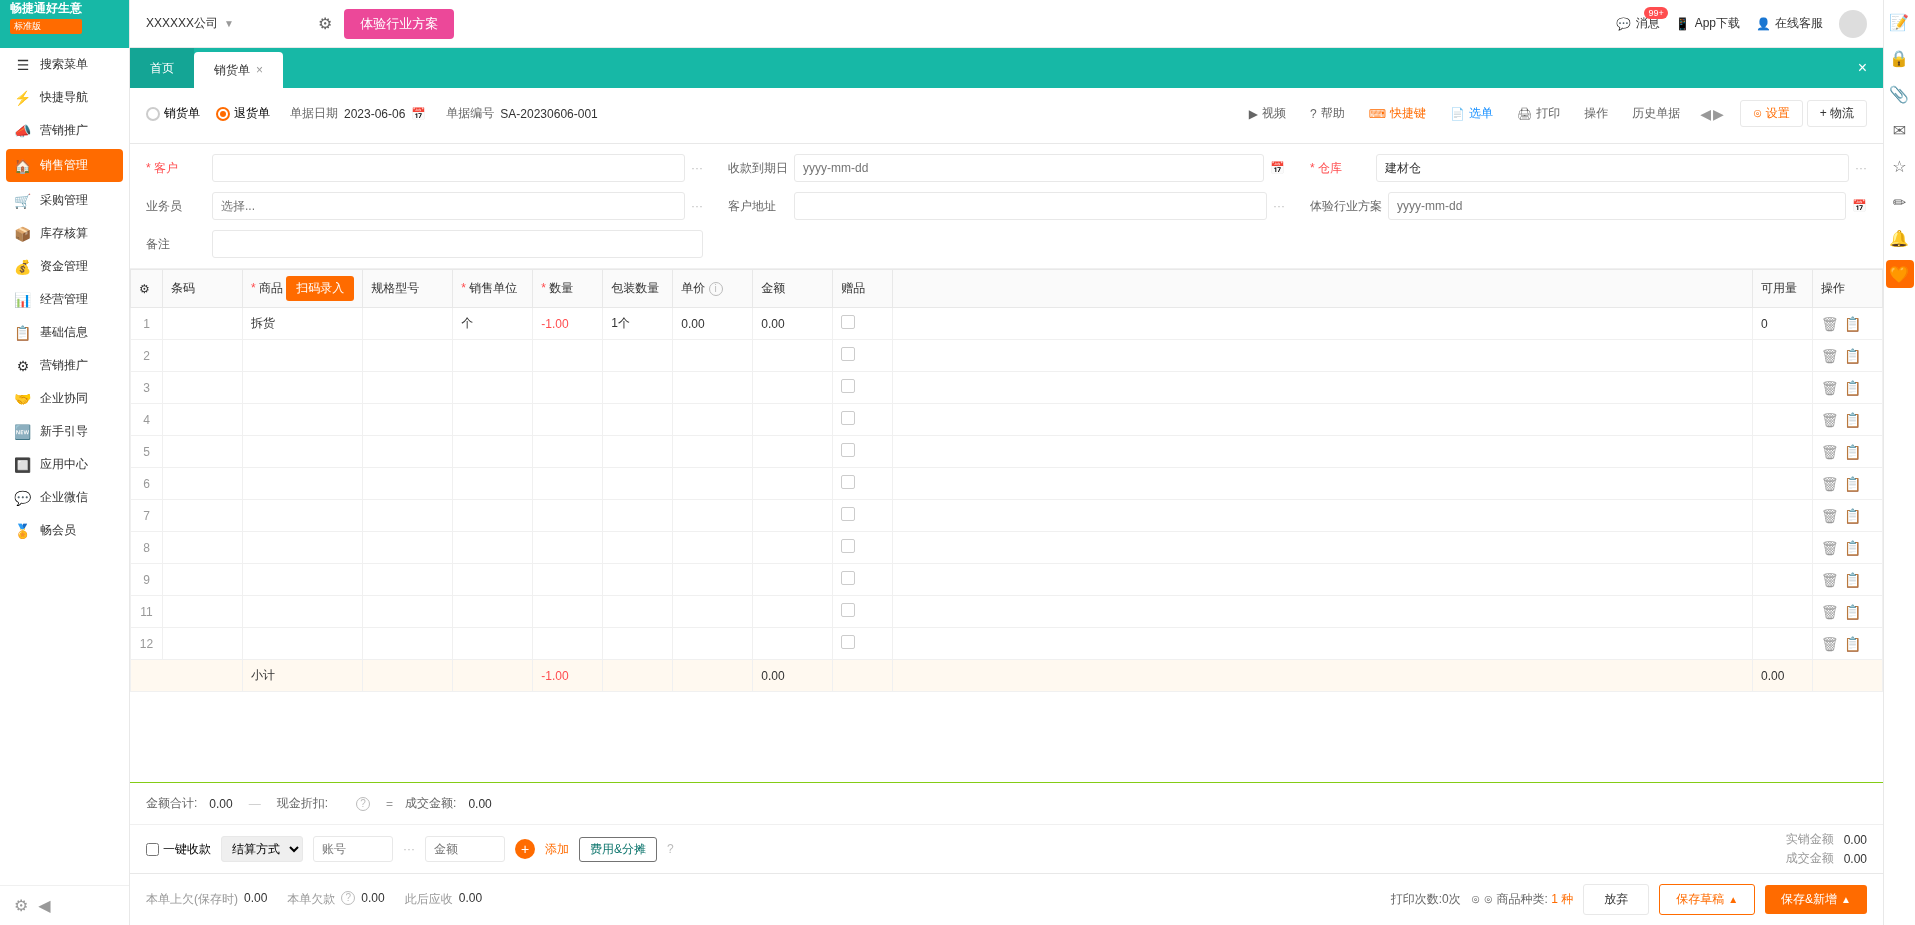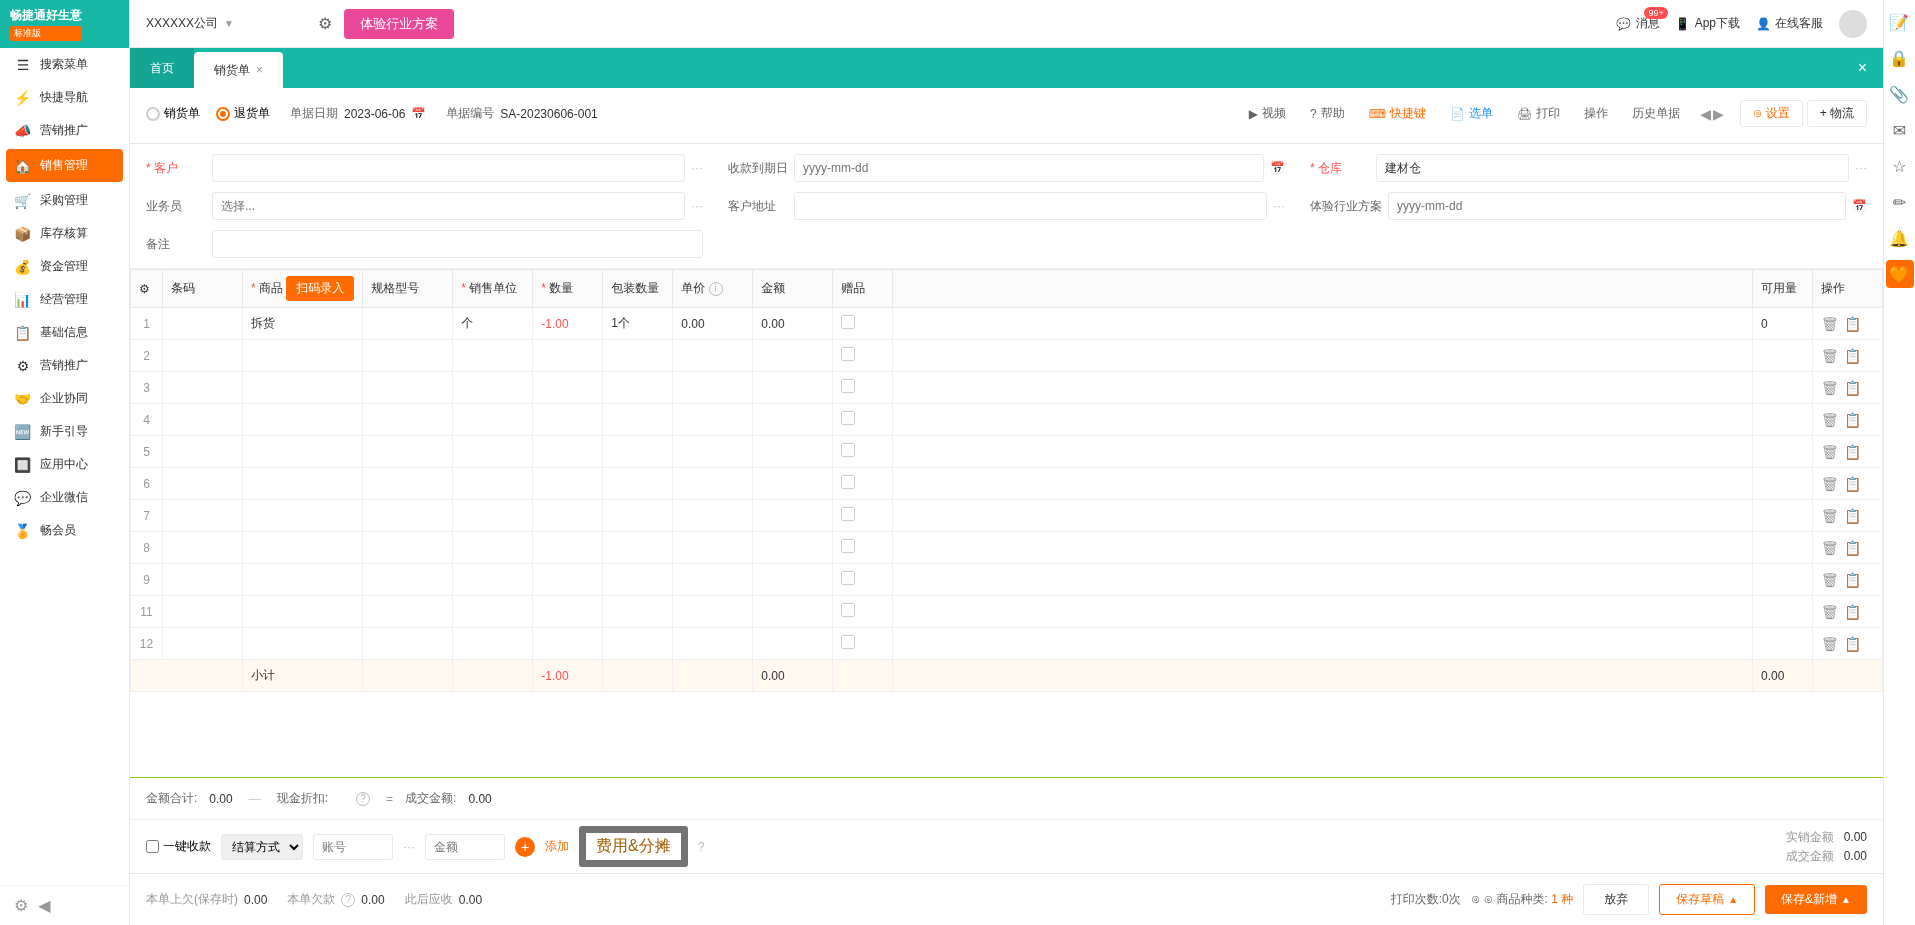--- a/index.html
+++ b/index.html
@@ -1,20 +1,20 @@
 <!DOCTYPE html>
 <html><head>
   <meta charset="utf-8">
   <style>
     * { box-sizing: border-box; margin: 0; padding: 0; font-family: 'Microsoft YaHei', Arial, sans-serif; font-size: 12px; }
     body { width: 1915px; height: 925px; overflow: hidden; background: #f5f5f5; display: flex; }
 
     
     .sidebar { width: 130px; background: #fff; display: flex; flex-direction: column; height: 925px; border-right: 1px solid #e8e8e8; flex-shrink: 0; }
-    .sidebar-header { background: #17b8a6; height: 48px; display: flex; align-items: center; padding: 0 10px; gap: 8px; }
+    .sidebar-header { background: #17b8a6; height: 48px; display: flex; align-items: flex-start; padding: 0 10px; gap: 8px; }
     .sidebar-logo-badge { background: #ff6b00; color: #fff; font-size: 9px; padding: 1px 4px; border-radius: 2px; }
     .sidebar-item { display: flex; align-items: center; gap: 8px; padding: 10px 14px; cursor: pointer; color: #333; transition: background 0.15s; }
     .sidebar-item.active { background: #ff6b00; color: #fff; border-radius: 4px; margin: 2px 6px; padding: 8px 8px; }
     .sidebar-item-icon { font-size: 14px; width: 18px; text-align: center; }
     .sidebar-item-label { font-size: 12px; }
     .sidebar-footer { margin-top: auto; display: flex; align-items: center; padding: 10px 14px; gap: 10px; border-top: 1px solid #f0f0f0; }
     .sidebar-footer-icon { font-size: 16px; cursor: pointer; color: #999; }
 
     
     .main { flex: 1; display: flex; flex-direction: column; height: 925px; overflow: hidden; }
@@ -82,27 +82,27 @@
     
     .form-summary { background: #fff; padding: 12px 16px; border-top: 1px solid #84cc16; }
     .summary-row { display: flex; align-items: center; gap: 12px; color: #333; }
     .summary-label { color: #666; }
     .summary-equals { color: #999; }
     .summary-value { color: #333; font-weight: 500; }
 
     
     .payment-row { background: #fff; padding: 6px 16px; border-top: 1px solid #f0f0f0; display: flex; align-items: center; gap: 10px; }
     .payment-check { display: flex; align-items: center; gap: 4px; }
-    .fee-btn { background: #fff; border: 7px solid #737373; color: #a16207; padding: 3px 10px; border-radius: 3px; cursor: pointer; font-size: 16px; }
+    .fee-btn { background: #fff; border: 1px solid #737373; color: #0f766e; padding: 3px 10px; border-radius: 3px; cursor: pointer; font-size: 12px; }
     .add-btn { background: #ff6b00; color: #fff; border: none; padding: 3px 10px; border-radius: 50%; cursor: pointer; font-size: 14px; width: 20px; height: 20px; display: flex; align-items: center; justify-content: center; }
     .question-icon { color: #bbb; cursor: pointer; }
 
     
     .footer { background: #fff; height: 52px; display: flex; align-items: center; padding: 0 16px; border-top: 1px solid #e8e8e8; gap: 20px; }
-    .footer-info { display: flex; align-items: center; gap: 6px; color: #666; }
+    .footer-info { display: flex; gap: 6px; color: #666; }
     .footer-info-label { color: #999; }
     .footer-info-value { color: #333; }
     .footer-right { margin-left: auto; display: flex; align-items: center; gap: 10px; }
     .discard-btn { border: 1px solid #e8e8e8; background: #fff; color: #333; padding: 6px 20px; border-radius: 3px; cursor: pointer; }
     .save-draft-btn { border: 1px solid #ff6b00; background: #fff; color: #ff6b00; padding: 6px 16px; border-radius: 3px; cursor: pointer; display: flex; align-items: center; gap: 4px; }
     .save-new-btn { background: #ff6b00; color: #fff; border: none; padding: 6px 16px; border-radius: 3px; cursor: pointer; display: flex; align-items: center; gap: 4px; }
     .btn-arrow { font-size: 10px; }
 
     
     .right-panel { width: 32px; background: #fff; border-left: 1px solid #e8e8e8; display: flex; flex-direction: column; align-items: center; padding: 8px 0; gap: 8px; }

